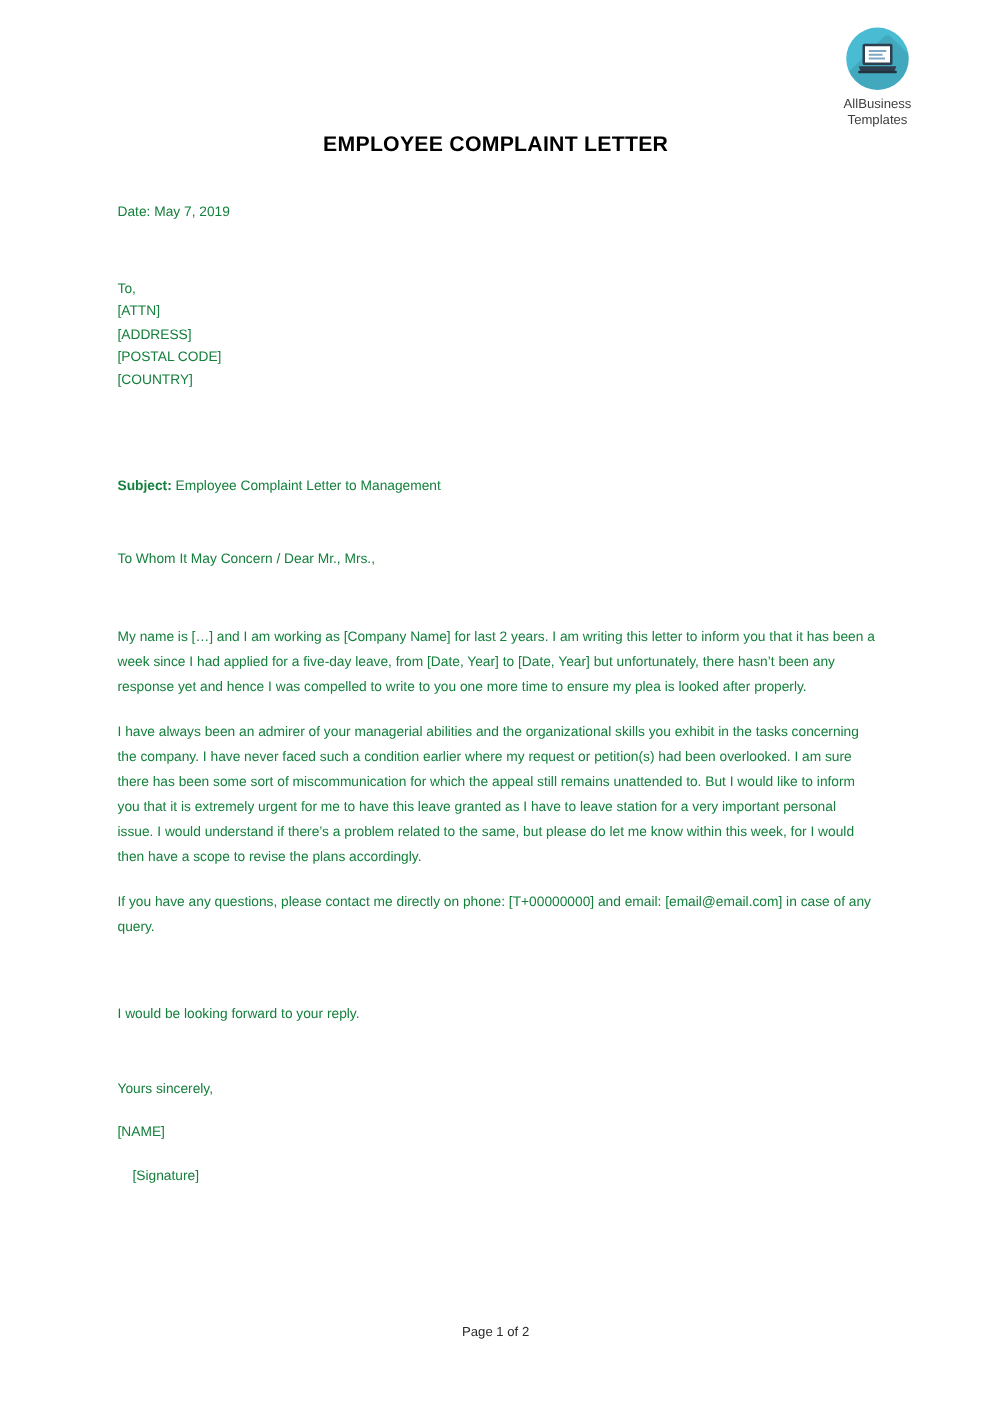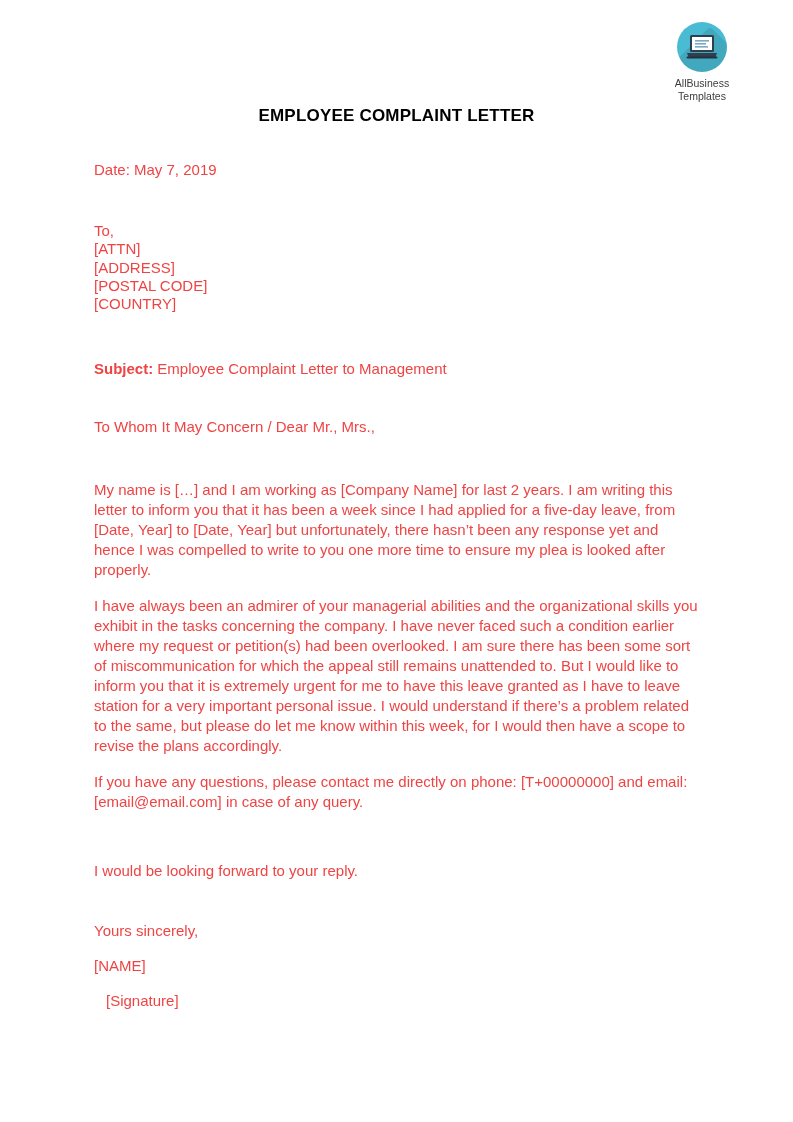--- a/index.html
+++ b/index.html
@@ -80,36 +80,36 @@
     color: #000000;
     font-family: "Liberation Sans", sans-serif;
   }
 
   
   .content {
     position: absolute;
     left: 94px;
     top: 160px;
     width: 606px;
-    font-size: 15px;
+    font-size: 11px;
     line-height: 20px;
-    color: #ef4444;
+    color: #15803d;
   }
 
   .line { margin: 0; }
 
   .block-date { margin: 0 0 0 0; }
 
   .addr-block {
     margin-top: 42px;
   }
   .addr-block p { margin: 0; line-height: 18.3px; }
 
   .subject-line {
-    margin-top: 46px;
+    margin-top: 66px;
   }
   .subject-label { font-weight: bold; }
 
   .salutation { margin-top: 38px; }
 
   .para {
     margin-top: 0;
     margin-bottom: 0;
     text-align: left;
   }
@@ -183,14 +183,15 @@
     <p class="para contact-para">If you have any questions, please contact me directly on phone: [T+00000000] and email: [email@email.com] in case of any query.</p>
 
     <p class="line reply-line">I would be looking forward to your reply.</p>
 
     <p class="line closing">Yours sincerely,</p>
     <p class="line name-line">[NAME]</p>
     <p class="line signature-line">[Signature]</p>
 
   </div>
 
+  <div class="footer">Page 1 of 2</div>
 
 </div>
 
 </body></html>

